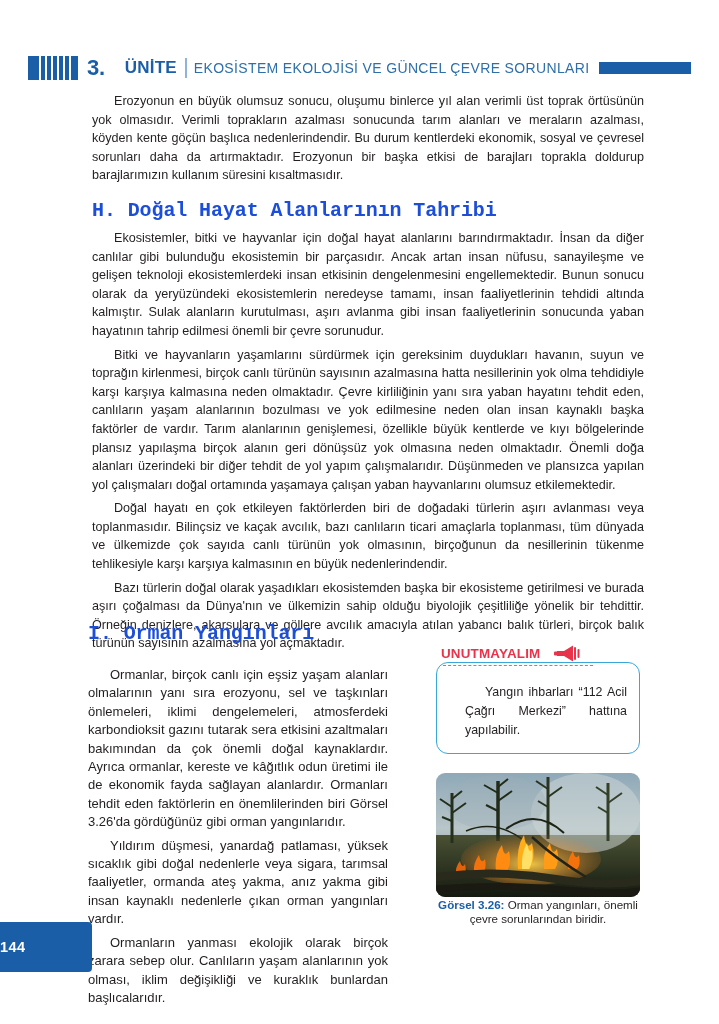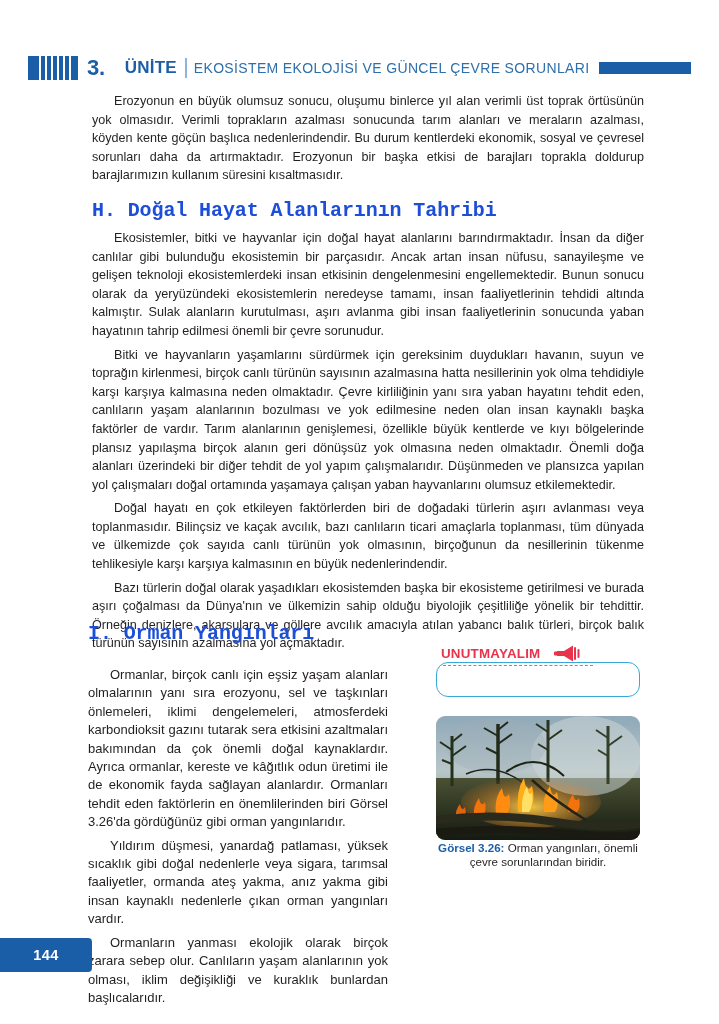--- a/index.html
+++ b/index.html
@@ -92,23 +92,23 @@
   }
   .photo svg { display: block; width: 204px; height: 124px; }
   .caption {
     margin-top: 1px; font-size: 11.6px; line-height: 14px;
     color: #231f20; text-align: center;
   }
   .caption b { color: #1b5ea8; }
 
   
   .footer {
-    position: absolute; left: 0; bottom: 52px; width: 92px; height: 34px;
+    position: absolute; left: 0; bottom: 52px; width: 92px; height: 50px;
     background: #1b5ea8; border-radius: 0 4px 4px 0;
-    display: flex; align-items: center; justify-content: center;
+    display: flex; align-items: center; 
   }
   .footer .pgnum {
     color: #ffffff; font-size: 14.5px; font-weight: bold; letter-spacing: 0.4px;
   }
 </style>
 </head>
 <body>
 
 <div class="page">
 
@@ -155,20 +155,21 @@
         <span class="note-title">UNUTMAYALIM</span>
         <span class="megaphone">
           <svg viewBox="0 0 28 19" xmlns="http://www.w3.org/2000/svg">
             <path d="M4 7 L11 7 L20 1.5 L20 17.5 L11 12 L4 12 Z" fill="#e8334a"></path>
             <rect x="1" y="7.5" width="3.5" height="4" rx="1" fill="#e8334a"></rect>
             <path d="M22 4 L22 15" stroke="#e8334a" stroke-width="2" stroke-linecap="round"></path>
             <path d="M25.5 6 L25.5 13" stroke="#e8334a" stroke-width="2" stroke-linecap="round"></path>
           </svg>
         </span>
         <span class="note-dash"></span>
+        <p class="note-text">Yangın ihbarları “112 Acil Çağrı Merkezi” hattına yapılabilir.</p>
       </div>
 
       <div class="photo">
         <svg viewBox="0 0 204 124" xmlns="http://www.w3.org/2000/svg">
           <defs>
             <linearGradient id="sky" x1="0" y1="0" x2="0" y2="1">
               <stop offset="0" stop-color="#8fa9b8"></stop>
               <stop offset="0.45" stop-color="#b9c6c9"></stop>
               <stop offset="1" stop-color="#6e7a63"></stop>
             </linearGradient>

